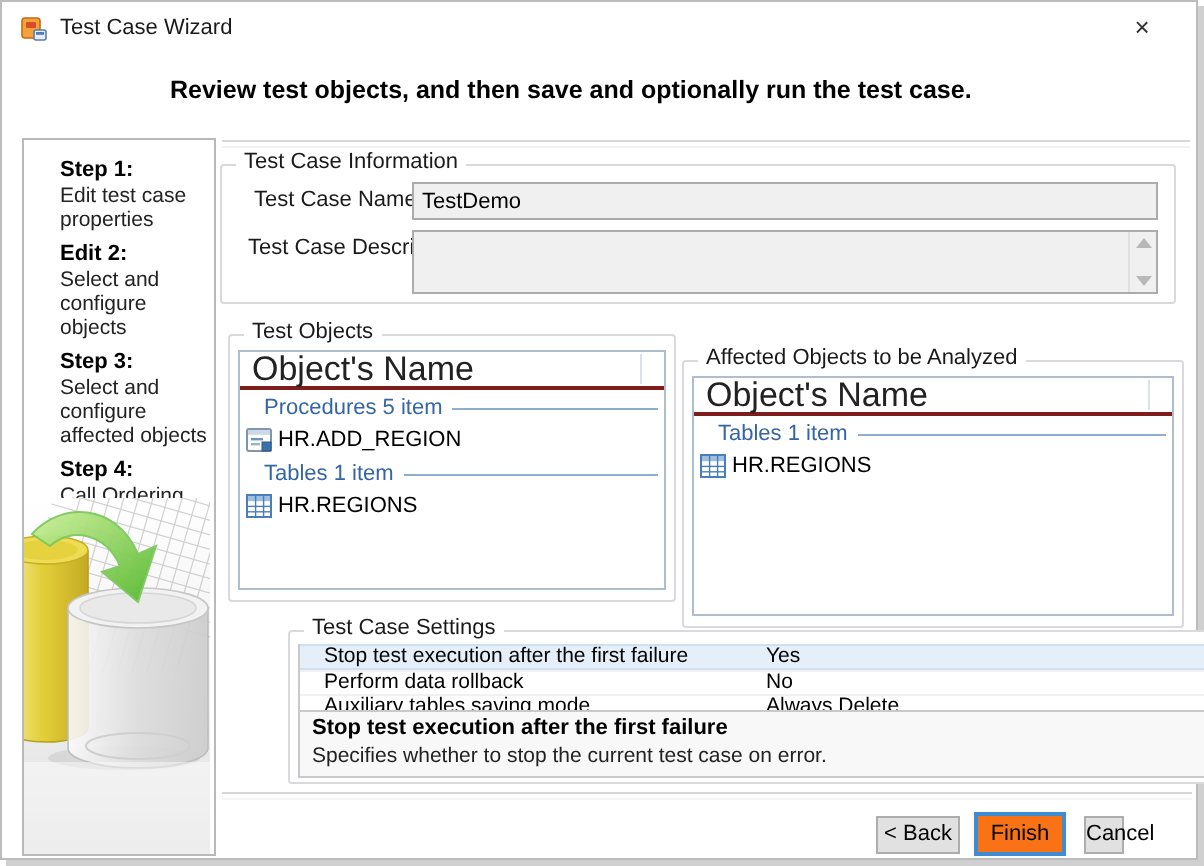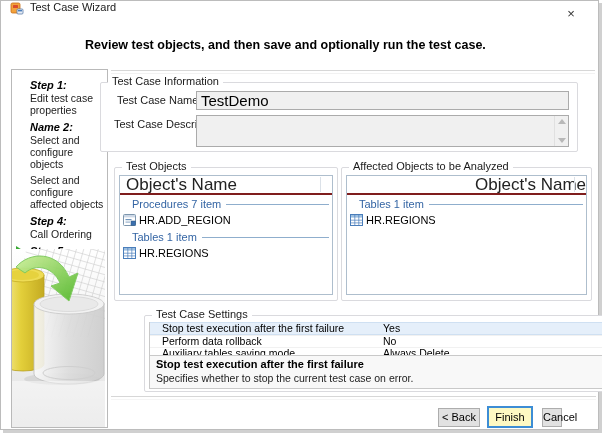--- a/index.html
+++ b/index.html
@@ -3,55 +3,55 @@
 <meta charset="utf-8">
 <style>
   html,body { margin:0; padding:0; background:#fff; }
   body { width:602px; height:433px; font-family:"Liberation Sans", sans-serif; position:relative; overflow:hidden; }
   .window {
     position:absolute; left:0; top:0; width:597px; height:428px;
     background:#fff; border:1px solid #bcbcbc;
     box-shadow:3px 3px 0 rgba(170,170,170,.55);
   }
   
-  .titlebar { position:absolute; left:0; top:0; right:0; height:26px; background:#fff; display:flex; }
+  .titlebar { position:absolute; left:0; top:0; right:0; height:26px; background:#fff; display:flex; align-items:center; }
   .titlebar .app-icon { width:14px; height:14px; margin:0 6px 0 9px; }
   .titlebar .title { font-size:11px; color:#1a1a1a; }
   .close-btn { position:absolute; right:18px; top:5px; width:18px; height:16px; text-align:center;
     font-size:13px; line-height:16px; color:#333; cursor:default; }
   
   .wizard-heading { position:absolute; left:84px; top:37px; font-size:12.5px; font-weight:bold; color:#000; }
   .top-sep { position:absolute; left:110px; top:69px; right:3px; height:2px;
     border-top:1px solid #d7d7d7; border-bottom:1px solid #f2f2f2; }
   
   .sidebar { position:absolute; left:10px; top:68px; width:95px; height:357px; background:#fff; border:1px solid #b9b9b9; }
   .steps { position:absolute; left:0; top:6px; width:100%; }
   .step { position:relative; padding:2px 2px 2px 18px; }
-  .step .step-label { font-size:11px; font-weight:bold; color:#000; line-height:14px;font-style:italic; }
+  .step .step-label { font-size:11px; font-weight:bold; color:#000; line-height:14px; }
   .step .step-desc { font-size:10.5px; color:#222; line-height:12px; }
   .step .marker { position:absolute; left:4px; top:4px; width:0; height:0;
     border-left:8px solid #3aaa35; border-top:5px solid transparent; border-bottom:5px solid transparent; }
   .side-art { position:absolute; left:0; bottom:0; width:93px; height:178px; }
   
   .groupbox { position:absolute; border:1px solid #dadade; border-radius:2px; background:#fff; }
   .gb-label { position:absolute; top:-8px; left:7px; background:#fff; padding:0 4px; font-size:11px; color:#1a1a1a; white-space:nowrap; }
   
-  .gb-info  { left:99px; top:81px;  width:476px; height:68px; }
+  .gb-info  { left:109px; top:81px;  width:476px; height:68px; }
   .fld-label { position:absolute; font-size:11px; color:#1a1a1a; }
   .name-input { position:absolute; left:95px; top:8px; width:363px; height:15px;
     border:1px solid #ababab; background:#f0f0f0; font-family:"Liberation Sans",sans-serif;
-    font-size:15px; color:#000; padding:1px 4px; }
+    font-size:11px; color:#000; padding:1px 4px; }
   .desc-box { position:absolute; left:95px; top:32px; width:371px; height:30px; border:1px solid #ababab; background:#f0f0f0; }
   .desc-scroll { position:absolute; right:0; top:0; bottom:0; width:13px; background:#f0f0f0; border-left:1px solid #e0e0e0; }
   .arr { position:absolute; left:3px; width:0; height:0; }
   .arr-up   { top:3px;    border-left:4px solid transparent; border-right:4px solid transparent; border-bottom:5px solid #b8b8b8; }
   .arr-down { bottom:3px; border-left:4px solid transparent; border-right:4px solid transparent; border-top:5px solid #b8b8b8; }
   
   .gb-objects  { left:113px; top:166px; width:222px; height:132px; }
-  .gb-affected { left:340px; top:166px; width:249px; height:132px;text-align:right; }
+  .gb-affected { left:340px; top:179px; width:249px; height:132px; }
   .obj-list { position:absolute; left:4px; top:7px; right:4px; bottom:5px; border:1px solid #aebecd; background:#fff; overflow:hidden; }
   .list-header { position:relative; height:17px; border-bottom:2px solid #7f1d1d; font-size:17px; color:#222; line-height:17px; padding-left:6px; }
   .col-divider { position:absolute; right:11px; top:1px; width:1px; height:15px; background:#dbe1e8; }
   .grp-row { display:flex; align-items:center; height:16px; padding:1px 3px 0 12px; font-size:11px; color:#3465a4; white-space:nowrap; }
   .grp-row .grp-line { flex:1 1 auto; height:1px; background:#8faecd; margin-left:5px; }
   .item-row { display:flex; align-items:center; height:16px; padding-left:3px; font-size:11px; color:#000; }
   .item-row .obj-icon { width:13px; height:12px; margin-right:3px; flex:0 0 auto; }
   
   .gb-settings { left:113px; top:314px; width:476px; height:75px;margin-left:30px; }
   .settings-grid { position:absolute; left:4px; top:6px; width:466px; height:34px; border:1px solid #c9c9c9; background:#fff; }
@@ -62,21 +62,21 @@
   .set-row + .set-row { border-top:1px solid #f1f1f1; }
   .setting-desc { position:absolute; left:4px; top:39px; width:466px; height:32px; border:1px solid #c9c9c9; background:#f8f8f8; }
   .setting-desc .sd-title { position:absolute; left:6px; top:2px; font-size:11px; font-weight:bold; color:#000; }
   .setting-desc .sd-text  { position:absolute; left:6px; top:16px; font-size:10.5px; color:#222; }
   
   .bottom-sep { position:absolute; left:110px; right:2px; top:395px; height:2px;
     border-top:1px solid #d7d7d7; border-bottom:1px solid #f5f5f5; }
   .btn { position:absolute; height:19px; background:#e1e1e1; border:1px solid #adadad;
     font-family:"Liberation Sans",sans-serif; font-size:11px; color:#000; text-align:center; line-height:17px; padding:0; }
   .btn-back   { left:437px; top:407px; width:42px; }
-  .btn-finish { left:486px; top:405px; width:46px; height:22px; background:#fef9c3; border:2px solid #3d8dd5; line-height:18px; }
+  .btn-finish { left:486px; top:405px; width:46px; height:22px; background:#f97316; border:2px solid #3d8dd5; line-height:18px; }
   .btn-cancel { left:541px; top:407px; width:20px; }
 </style>
 </head>
 <body>
 
 <div class="window">
 
   <div class="titlebar">
     <svg class="app-icon" viewBox="0 0 14 14">
       <rect x="1" y="2" width="9" height="10" rx="1.5" fill="#f3a23c" stroke="#c56b12" stroke-width="0.8"></rect>
@@ -91,24 +91,25 @@
   <div class="wizard-heading">Review test objects, and then save and optionally run the test case.</div>
   <div class="top-sep"></div>
 
   <div class="sidebar">
     <div class="steps">
       <div class="step">
         <div class="step-label">Step 1:</div>
         <div class="step-desc">Edit test case properties</div>
       </div>
       <div class="step">
-        <div class="step-label">Name 2:</div>
+        <div class="step-label">Edit 2:</div>
         <div class="step-desc">Select and configure objects</div>
       </div>
       <div class="step">
+        <div class="step-label">Step 3:</div>
         <div class="step-desc">Select and configure affected objects</div>
       </div>
       <div class="step">
         <div class="step-label">Step 4:</div>
         <div class="step-desc">Call Ordering</div>
       </div>
       <div class="step">
         <div class="marker"></div>
         <div class="step-label">Step 5:</div>
         <div class="step-desc">Finalize test case</div>
@@ -194,21 +195,21 @@
   </div>
 
   <div class="groupbox gb-objects">
     <span class="gb-label">Test Objects</span>
     <div class="obj-list">
       <div class="list-header">
         <span>Object's Name</span>
         <div class="col-divider"></div>
       </div>
       <div class="grp-row">
-        <span>Procedures 7 item</span>
+        <span>Procedures 5 item</span>
           <div class="grp-line"></div>
       </div>
       <div class="item-row">
         <svg class="obj-icon" viewBox="0 0 13 12">
           <rect x="0.5" y="0.5" width="12" height="11" rx="1" fill="#ffffff" stroke="#7d96ad"></rect>
           <rect x="1" y="1" width="11" height="2.4" fill="#cdd8e6"></rect>
           <rect x="2.5" y="5" width="6" height="1.2" fill="#6f94bb"></rect>
           <rect x="2.5" y="7.5" width="4.5" height="1.2" fill="#9ab3cd"></rect>
           <rect x="8" y="7" width="4.5" height="4.5" fill="#3b6fae" stroke="#2d567f" stroke-width="0.5"></rect>
         </svg>

